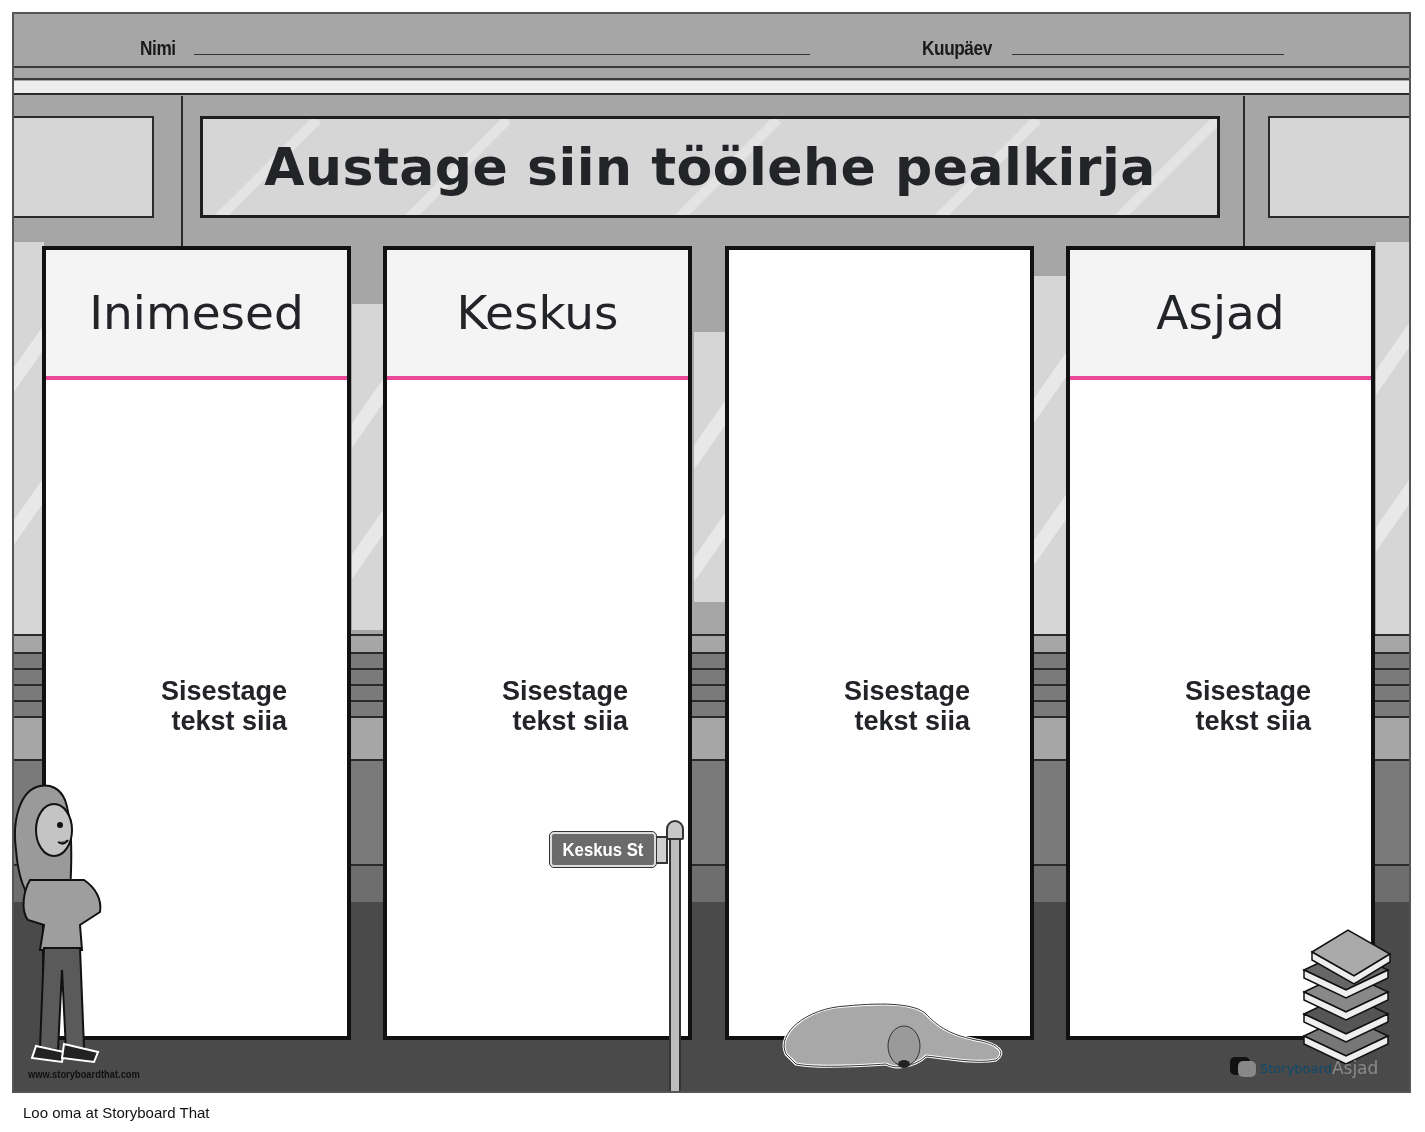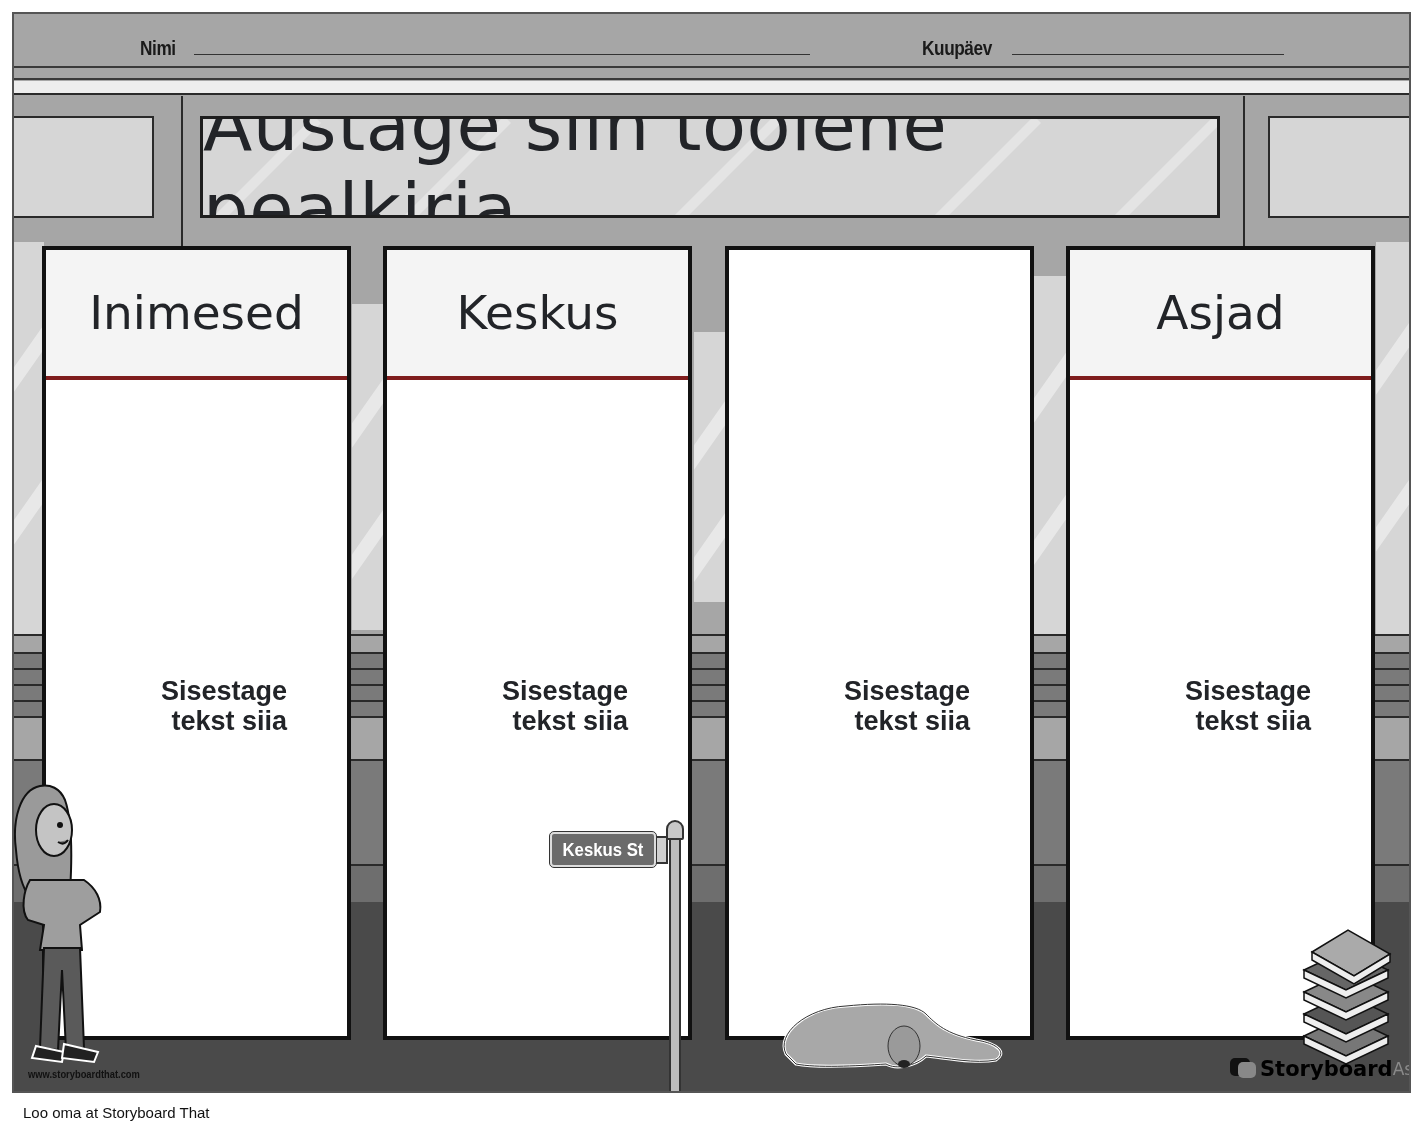--- a/index.html
+++ b/index.html
@@ -31,26 +31,26 @@
     .stripe.mid { background: #6e6e6e; }
     .ground { position: absolute; left: 0; top: 888px; width: 100%; height: 193px; background: #4a4a4a; }
     .lower-wall { position: absolute; left: 0; top: 745px; width: 100%; height: 143px; background: #7a7a7a; border-top: 2px solid #2a2a2a; }
 
     
     .title-panel {
       position: absolute; left: 186px; top: 102px; width: 1020px; height: 102px;
       background: #d6d6d6; border: 3px solid #1e1e1e; display: flex; align-items: center; justify-content: center; overflow: hidden;
     }
     .title-panel .shine { position: absolute; width: 10px; height: 140px; background: rgba(255,255,255,0.35); transform: rotate(45deg); top: -20px; }
-    .title-text { position: relative; font-family: "DejaVu Sans", sans-serif; font-size: 72px; color: #222428; letter-spacing: 0.5px; }
+    .title-text { position: relative; font-family: "DejaVu Sans", sans-serif; font-size: 52px; color: #222428; letter-spacing: 0.5px; font-weight: bold; }
 
     
     .column { position: absolute; top: 232px; width: 309px; height: 794px; border: 4px solid #111; background: #fff; }
     .column-head {
-      position: absolute; left: 0; top: 0; width: 100%; height: 130px; background: #f4f4f4; border-bottom: 4px solid #7f1d1d;
+      position: absolute; left: 0; top: 0; width: 100%; height: 130px; background: #f4f4f4; border-bottom: 4px solid #ec4899;
       display: flex; align-items: center; justify-content: center; text-align: center; padding: 0 18px;
     }
     .column-head span { font-family: "DejaVu Sans", sans-serif; font-size: 47px; line-height: 52px; color: #222428; word-break: break-all; }
     .column-body { position: absolute; left: 0; top: 130px; width: 100%; bottom: 0; }
     .column-text {
       position: absolute; left: 0; width: 100%; top: 296px; text-align: right;
       font-family: "Liberation Sans", sans-serif; font-weight: bold; font-size: 27px; line-height: 30px; color: #222428;
     }
 
     
@@ -63,21 +63,21 @@
     }
     .street-sign span { color: #fff; font-weight: bold; font-size: 19px; font-family: "Liberation Sans", sans-serif; transform: scaleX(0.88); }
 
     
     .figure { position: absolute; }
     .watermark-url { position: absolute; left: 14px; top: 1054px; font-size: 11px; font-weight: bold; color: #111; font-family: "Liberation Sans", sans-serif; transform: scaleX(0.85); transform-origin: left; }
     .brand { position: absolute; left: 1216px; top: 1043px; display: flex; align-items: center; gap: 4px; }
     .brand-icon { width: 26px; height: 22px; position: relative; }
     .brand-icon::before { content: ""; position: absolute; left: 0; top: 0; width: 20px; height: 18px; background: #111; border-radius: 5px; }
     .brand-icon::after { content: ""; position: absolute; left: 8px; top: 4px; width: 18px; height: 16px; background: #888; border-radius: 5px; }
-    .brand-text { font-family: "DejaVu Sans", sans-serif; font-size: 21px; color: #000000; font-weight: bold; }
+    .brand-text { font-family: "DejaVu Sans", sans-serif; font-size: 13px; color: #0c4a6e; }
     .brand-text2 { font-family: "DejaVu Sans", sans-serif; font-size: 17px; color: #8a8a8a; margin-left: -4px; }
 
     .footer-caption { position: absolute; left: 11px; top: 1104px; font-size: 15px; color: #111; font-family: "Liberation Sans", sans-serif; margin-left: 12px; }
   </style>
 </head>
 <body>
 
 <div class="sheet">
 
   <div class="header-band">

